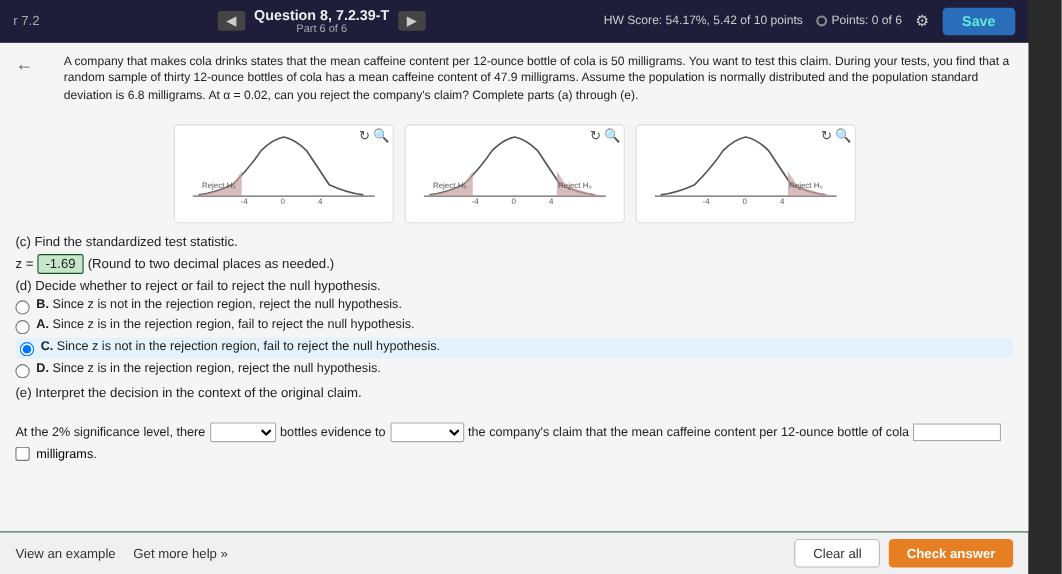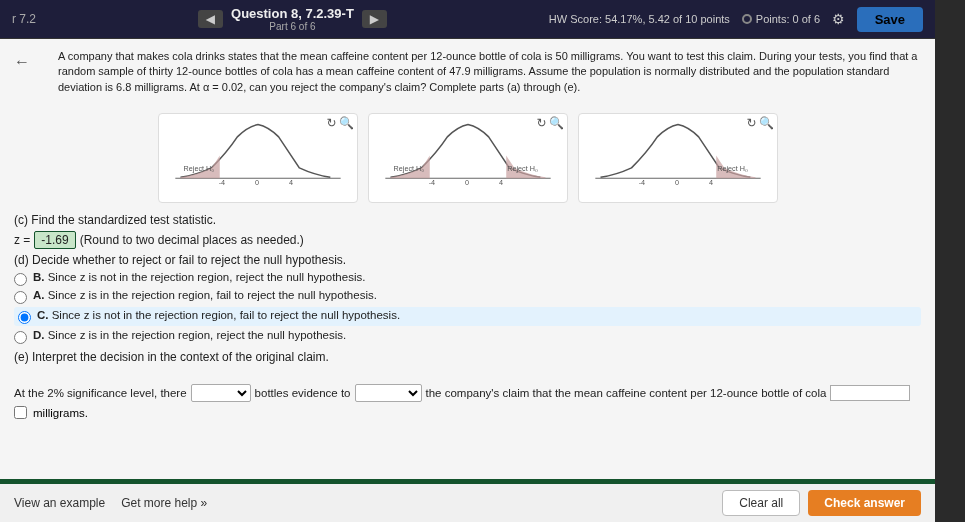--- a/index.html
+++ b/index.html
@@ -53,21 +53,21 @@
       border: none;
       color: #ccc;
       padding: 2px 8px;
       border-radius: 3px;
       cursor: pointer;
       font-size: 12px;
     }
     .save-btn {
       background: #2a6ebb;
       border: none;
-      color: #000000;
+      color: #5eead4;
       padding: 5px 18px;
       border-radius: 4px;
       cursor: pointer;
       font-size: 13px;
       font-weight: bold;
     }
     #content-area {
       background: #f5f5f5;
       flex: 1;
       padding: 10px 14px;
@@ -196,21 +196,21 @@
       min-width: 60px;
     }
     .milligrams-line {
       display: flex;
       align-items: center;
       gap: 6px;
       font-size: 11.5px;
     }
     #bottom-bar {
       background: #f0f0f0;
-      border-top: 5px solid #14532d;
+      border-top: 1px solid #14532d;
       padding: 6px 14px;
       display: flex;
       align-items: center;
       justify-content: space-between;
     }
     #bottom-links {
       display: flex;
       gap: 16px;
       font-size: 12px;
       color: #333;

